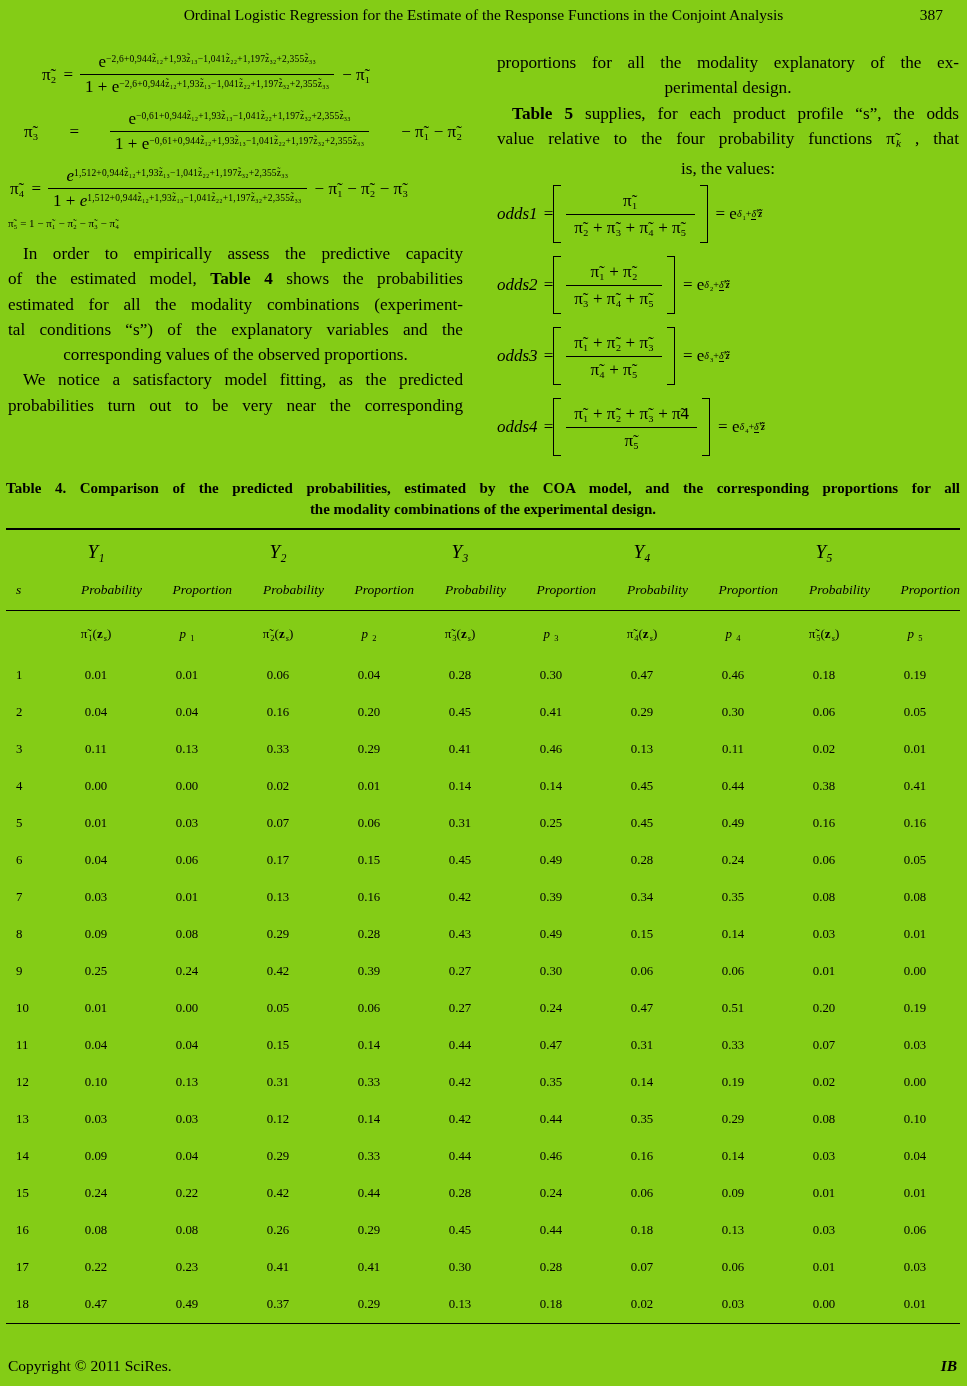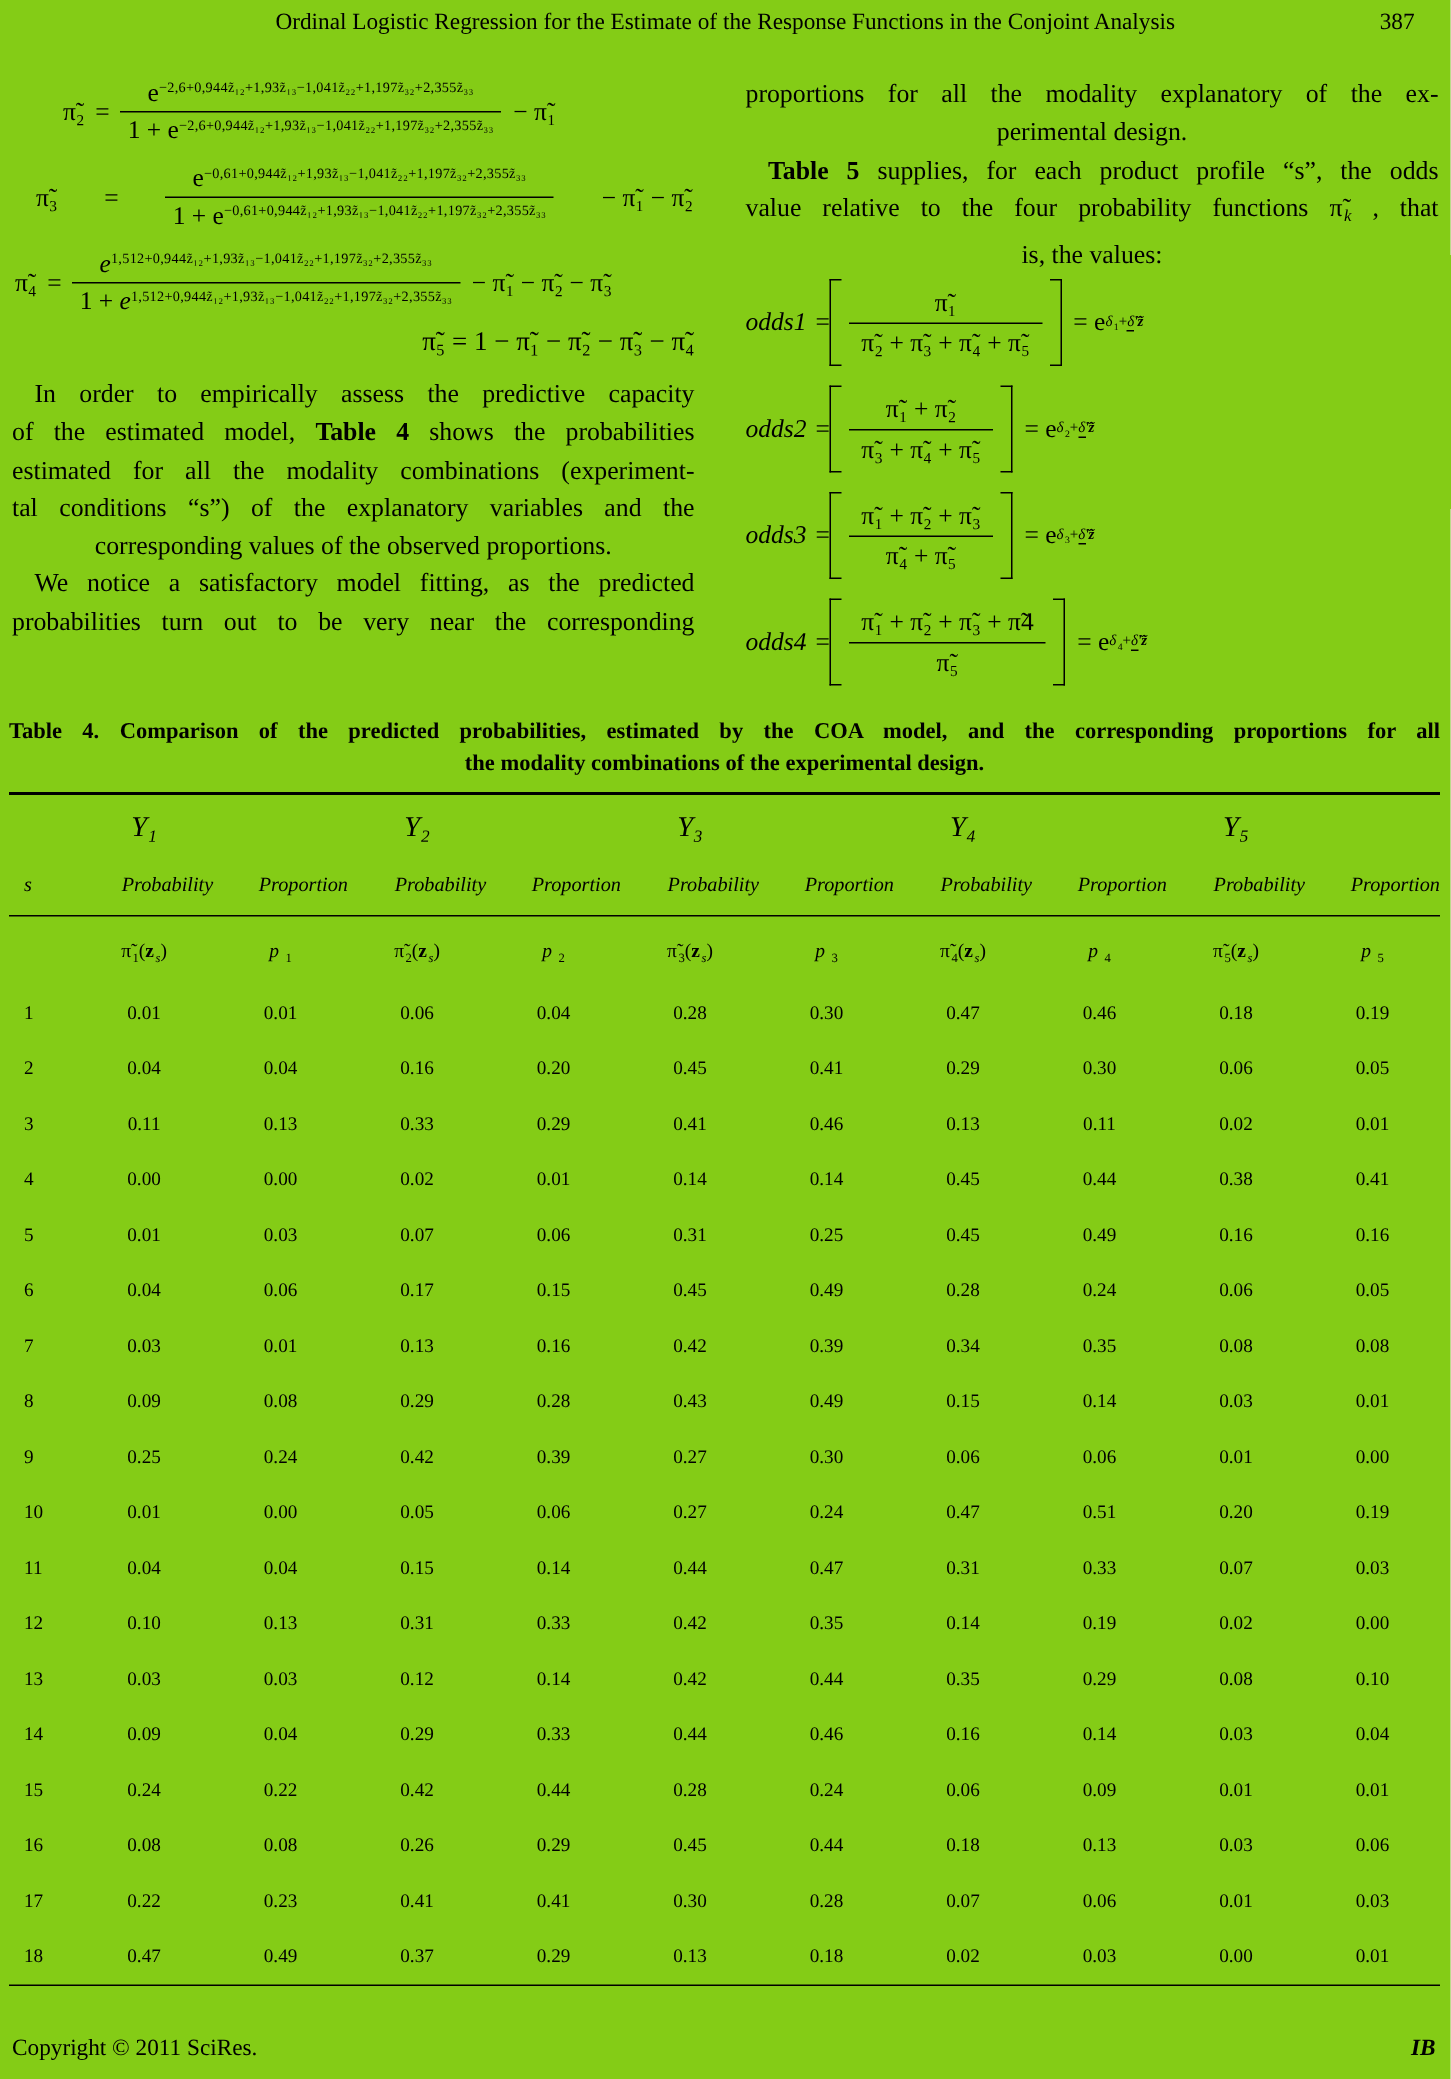--- a/index.html
+++ b/index.html
@@ -27,21 +27,21 @@
   .frac .num{padding:0 5px 2px 5px;}
   .frac .den{border-top:1.2px solid #000;padding:2px 5px 0 5px;}
   .exp{font-size:9.5px;vertical-align:5.5px;letter-spacing:0.2px;}
   .lhs{margin-right:7px;}
   .eqs{margin-right:7px;}
   .tail{margin-left:8px;}
   .f-pi2{margin:6px 0 12px 34px;}
   .f-pi3{margin:0 0 12px 16px;gap:24px;}
   .f-pi4{margin:0 0 6px 2px;}
   .f-ital .base{font-style:italic;}
-  .f-pi5{text-align:right;font-size:18px;margin:4px 0 12px 0;}
+  .f-pi5{text-align:left;font-size:11px;margin:4px 0 12px 0;}
 
   
   .para{font-size:17.2px;line-height:25.3px;}
   .pline{text-align:center;}
   .pline.just{text-align:justify;text-align-last:justify;}
   .pline.ind{text-indent:15px;}
 
   
   .odds{display:flex;align-items:center;justify-content:flex-start;font-size:17px;height:66px;margin-bottom:5px;}
   .olabel{font-style:italic;margin-right:6px;}

